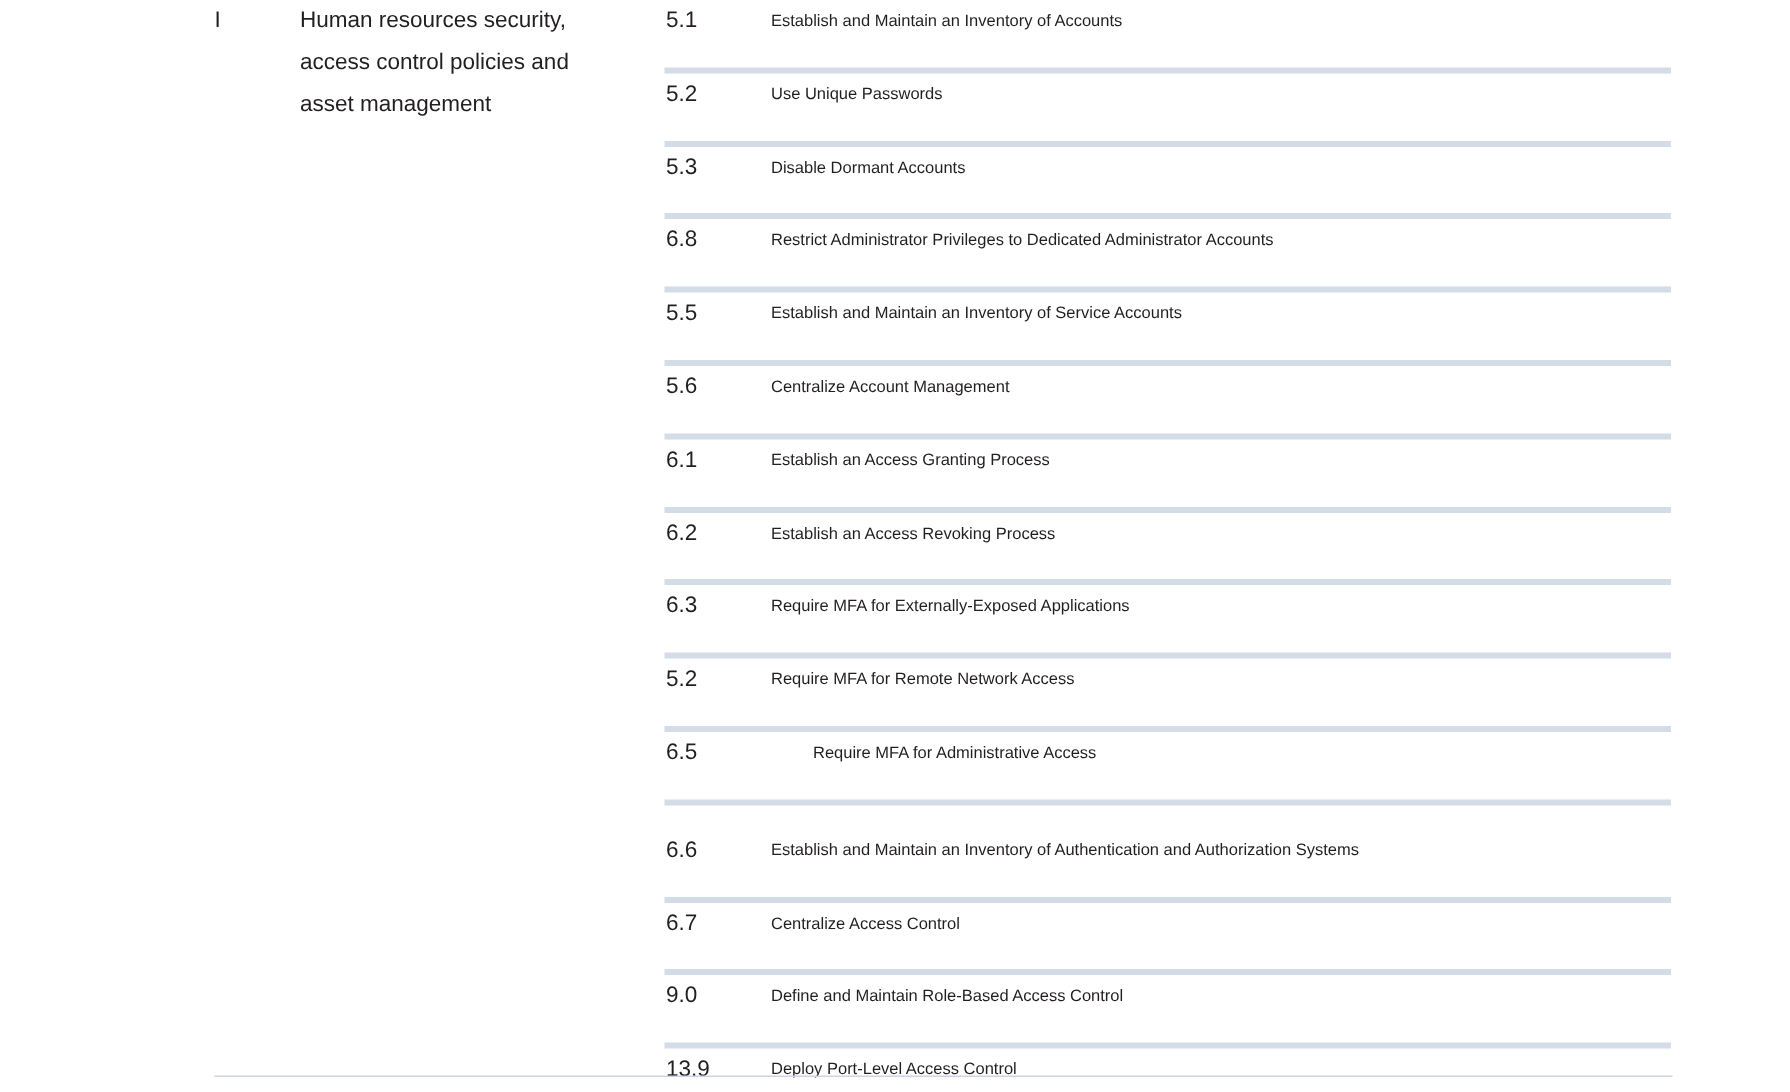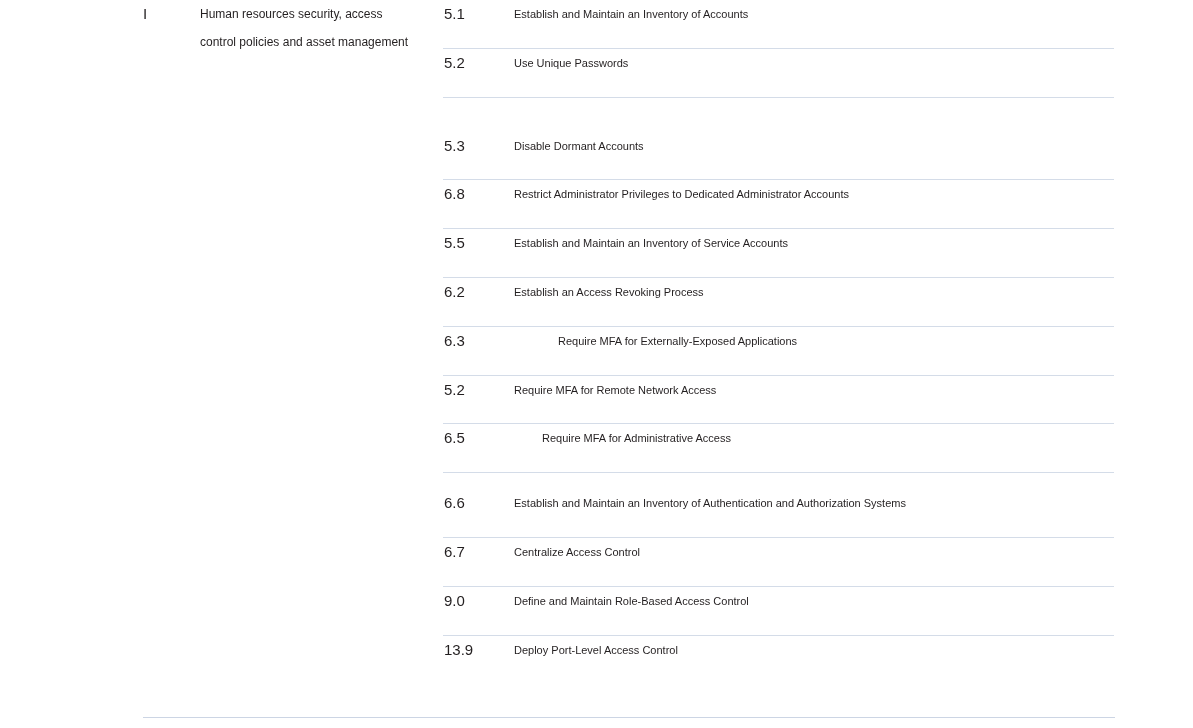--- a/index.html
+++ b/index.html
@@ -35,37 +35,37 @@
   .category-marker {
     width: 57px;
     flex: 0 0 57px;
     font-size: 15px;
     line-height: 28px;
     color: #231f20;
     white-space: pre;
   }
   .category-name {
     flex: 1 1 auto;
-    font-size: 12px;
+    font-size: 15px;
     line-height: 28px;
     color: #231f20;
     max-width: 215px;
   }
 
   
   .safeguards {
     position: absolute;
     left: 443px;
     top: 0px;
     width: 671px;
   }
   .safeguard-row {
     height: 48.8px;
     box-sizing: border-box;
-    border-bottom: 1px solid #0ea5e9;
+    border-bottom: 4px solid #0ea5e9;
     display: flex;
     align-items: flex-start;
     padding-top: 4px;
   }
   .safeguard-row:last-child {
     border-bottom: none;
   }
   .safeguard-id {
     flex: 0 0 70px;
     width: 70px;
@@ -105,37 +105,45 @@
 
   <div class="safeguards">
       <div class="safeguard-row" style="border-bottom-color: rgb(212, 220, 232);">
         <div class="safeguard-id">5.1</div>
         <div class="safeguard-title">Establish and Maintain an Inventory of Accounts</div>
       </div>
       <div class="safeguard-row" style="border-bottom-color: rgb(212, 220, 232);">
         <div class="safeguard-id">5.2</div>
         <div class="safeguard-title">Use Unique Passwords</div>
       </div>
-      <div class="safeguard-row" style="border-bottom-color: rgb(212, 220, 232); margin-top: 34px;">
+      <div class="safeguard-row" style="border-bottom-color: rgb(212, 220, 232);">
         <div class="safeguard-id">5.3</div>
         <div class="safeguard-title">Disable Dormant Accounts</div>
       </div>
       <div class="safeguard-row" style="border-bottom-color: rgb(212, 220, 232);">
         <div class="safeguard-id">6.8</div>
         <div class="safeguard-title">Restrict Administrator Privileges to Dedicated Administrator Accounts</div>
       </div>
       <div class="safeguard-row" style="border-bottom-color: rgb(212, 220, 232);">
         <div class="safeguard-id">5.5</div>
         <div class="safeguard-title">Establish and Maintain an Inventory of Service Accounts</div>
       </div>
       <div class="safeguard-row" style="border-bottom-color: rgb(212, 220, 232);">
+        <div class="safeguard-id">5.6</div>
+        <div class="safeguard-title">Centralize Account Management</div>
+      </div>
+      <div class="safeguard-row" style="border-bottom-color: rgb(212, 220, 232);">
+        <div class="safeguard-id">6.1</div>
+        <div class="safeguard-title">Establish an Access Granting Process</div>
+      </div>
+      <div class="safeguard-row" style="border-bottom-color: rgb(212, 220, 232);">
         <div class="safeguard-id">6.2</div>
         <div class="safeguard-title">Establish an Access Revoking Process</div>
       </div>
-      <div class="safeguard-row" style="border-bottom-color: rgb(212, 220, 232); gap: 44px;">
+      <div class="safeguard-row" style="border-bottom-color: rgb(212, 220, 232);">
         <div class="safeguard-id">6.3</div>
         <div class="safeguard-title">Require MFA for Externally-Exposed Applications</div>
       </div>
       <div class="safeguard-row" style="border-bottom-color: rgb(212, 220, 232);">
         <div class="safeguard-id">5.2</div>
         <div class="safeguard-title">Require MFA for Remote Network Access</div>
       </div>
       <div class="safeguard-row" style="border-bottom-color: rgb(212, 220, 232); gap: 28px;">
         <div class="safeguard-id">6.5</div>
         <div class="safeguard-title">Require MFA for Administrative Access</div>

